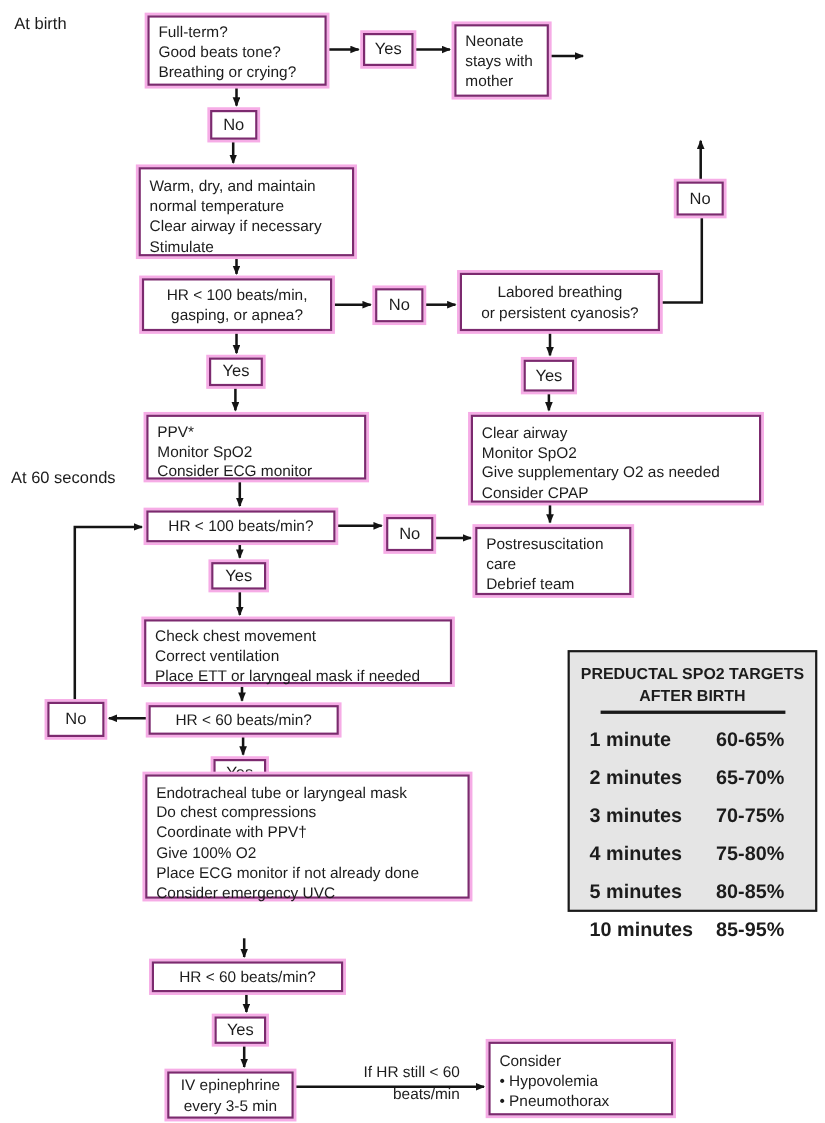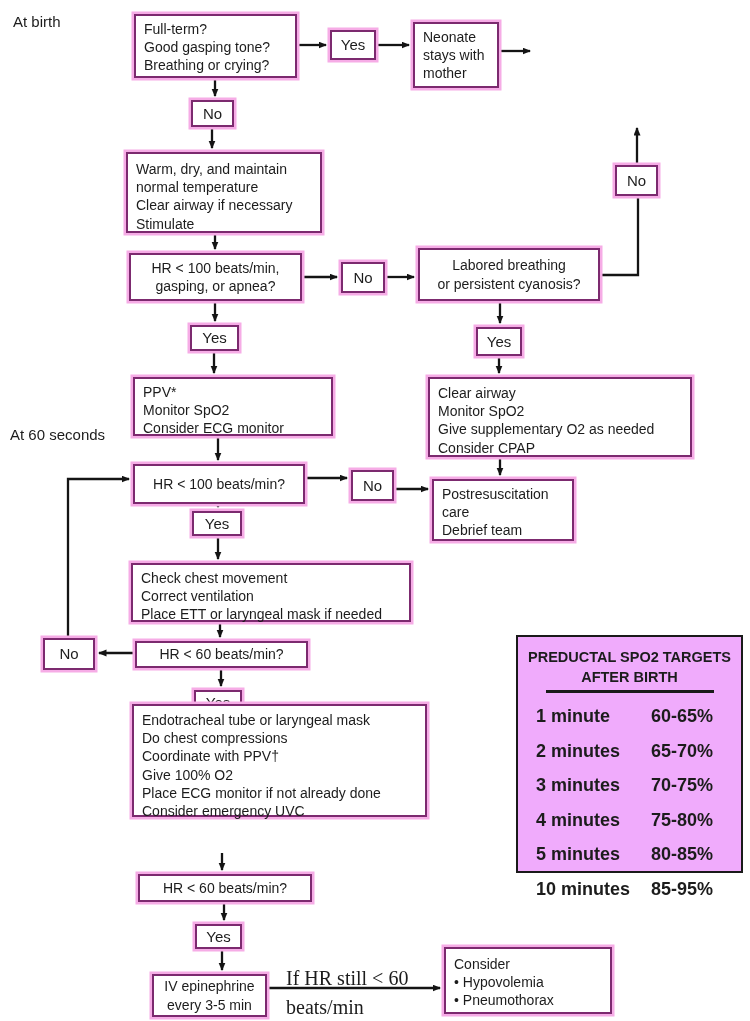--- a/index.html
+++ b/index.html
@@ -15,27 +15,26 @@
     font-size:14px;line-height:1.3;white-space:pre-line;
   }
   .tl{padding:4px 8px;text-align:left;}
   .ctr{display:flex;align-items:center;justify-content:center;text-align:center;}
   .mini{font-size:15px;}
   .freelabel{
     position:absolute;font-size:15px;background:transparent;border:none;
     box-shadow:none;white-space:pre-line;
   }
   .arrowlabel{
-    position:absolute;font-size:20px;text-align:left;white-space:pre-line;
-    line-height:1.45;background:transparent;font-family:Liberation Serif, serif;
+    position:absolute;font-size:14px;text-align:right;white-space:pre-line;
+    line-height:1.45;background:transparent;
   }
   .spo2-table{
-    position:absolute;box-sizing:border-box;background:#f0abfc;
+    position:absolute;box-sizing:border-box;background:#e5e5e5;
     border:2.5px solid var(--table-border,#1a1a1a);
-    margin-top:44px;
   }
   .spo2-title{
     font-weight:bold;font-size:14.5px;text-align:center;white-space:pre-line;
     margin-top:11px;line-height:1.35;
   }
   .spo2-rule{height:2.5px;background:var(--table-border,#1a1a1a);width:168px;margin:3px auto 2px auto;}
   .spo2-row{
     display:flex;justify-content:space-between;align-items:baseline;
     padding:0 28px 0 18px;font-size:18px;font-weight:bold;margin-top:13.5px;
   }
@@ -87,21 +86,21 @@
       <path d="M68,638 L68,479 L129,479" marker-end="url(#ah)"></path>
 
       <path d="M600,275 L638,275 L638,197"></path>
     </g>
   </svg>
 
   <div class="freelabel" style="left:13px;top:13px;">At birth</div>
   <div class="freelabel" style="left:10px;top:426px;">At 60 seconds</div>
 
   <div class="node tl" style="left:134px;top:14px;width:163px;height:64px;">Full-term?
-Good gasping tone?
+Good beats tone?
 Breathing or crying?</div>
   <div class="node ctr mini" style="left:330px;top:30px;width:46px;height:30px;">Yes</div>
   <div class="node tl" style="left:413px;top:22px;width:86px;height:66px;">Neonate
 stays with
 mother</div>
 
   <div class="node ctr mini" style="left:191px;top:100px;width:43px;height:27px;">No</div>
   <div class="node tl" style="left:126px;top:152px;width:196px;height:81px;padding-top:6px;">Warm, dry, and maintain
 normal temperature
 Clear airway if necessary
@@ -118,21 +117,21 @@
   <div class="node tl" style="left:133px;top:377px;width:200px;height:59px;">PPV*
 Monitor SpO2
 Consider ECG monitor</div>
 
   <div class="node ctr mini" style="left:476px;top:327px;width:46px;height:29px;">Yes</div>
   <div class="node tl" style="left:428px;top:377px;width:264px;height:80px;padding-top:5px;">Clear airway
 Monitor SpO2
 Give supplementary O2 as needed
 Consider CPAP</div>
 
-  <div class="node ctr" style="left:133px;top:464px;width:172px;height:40px;">HR &lt; 100 beats/min?</div>
+  <div class="node ctr" style="left:133px;top:464px;width:172px;height:29px;">HR &lt; 100 beats/min?</div>
   <div class="node ctr mini" style="left:351px;top:470px;width:43px;height:31px;">No</div>
   <div class="node tl" style="left:432px;top:479px;width:142px;height:62px;">Postresuscitation
 care
 Debrief team</div>
   <div class="node ctr mini" style="left:192px;top:511px;width:50px;height:25px;">Yes</div>
 
   <div class="node tl" style="left:131px;top:563px;width:280px;height:59px;">Check chest movement
 Correct ventilation
 Place ETT or laryngeal mask if needed</div>
 

